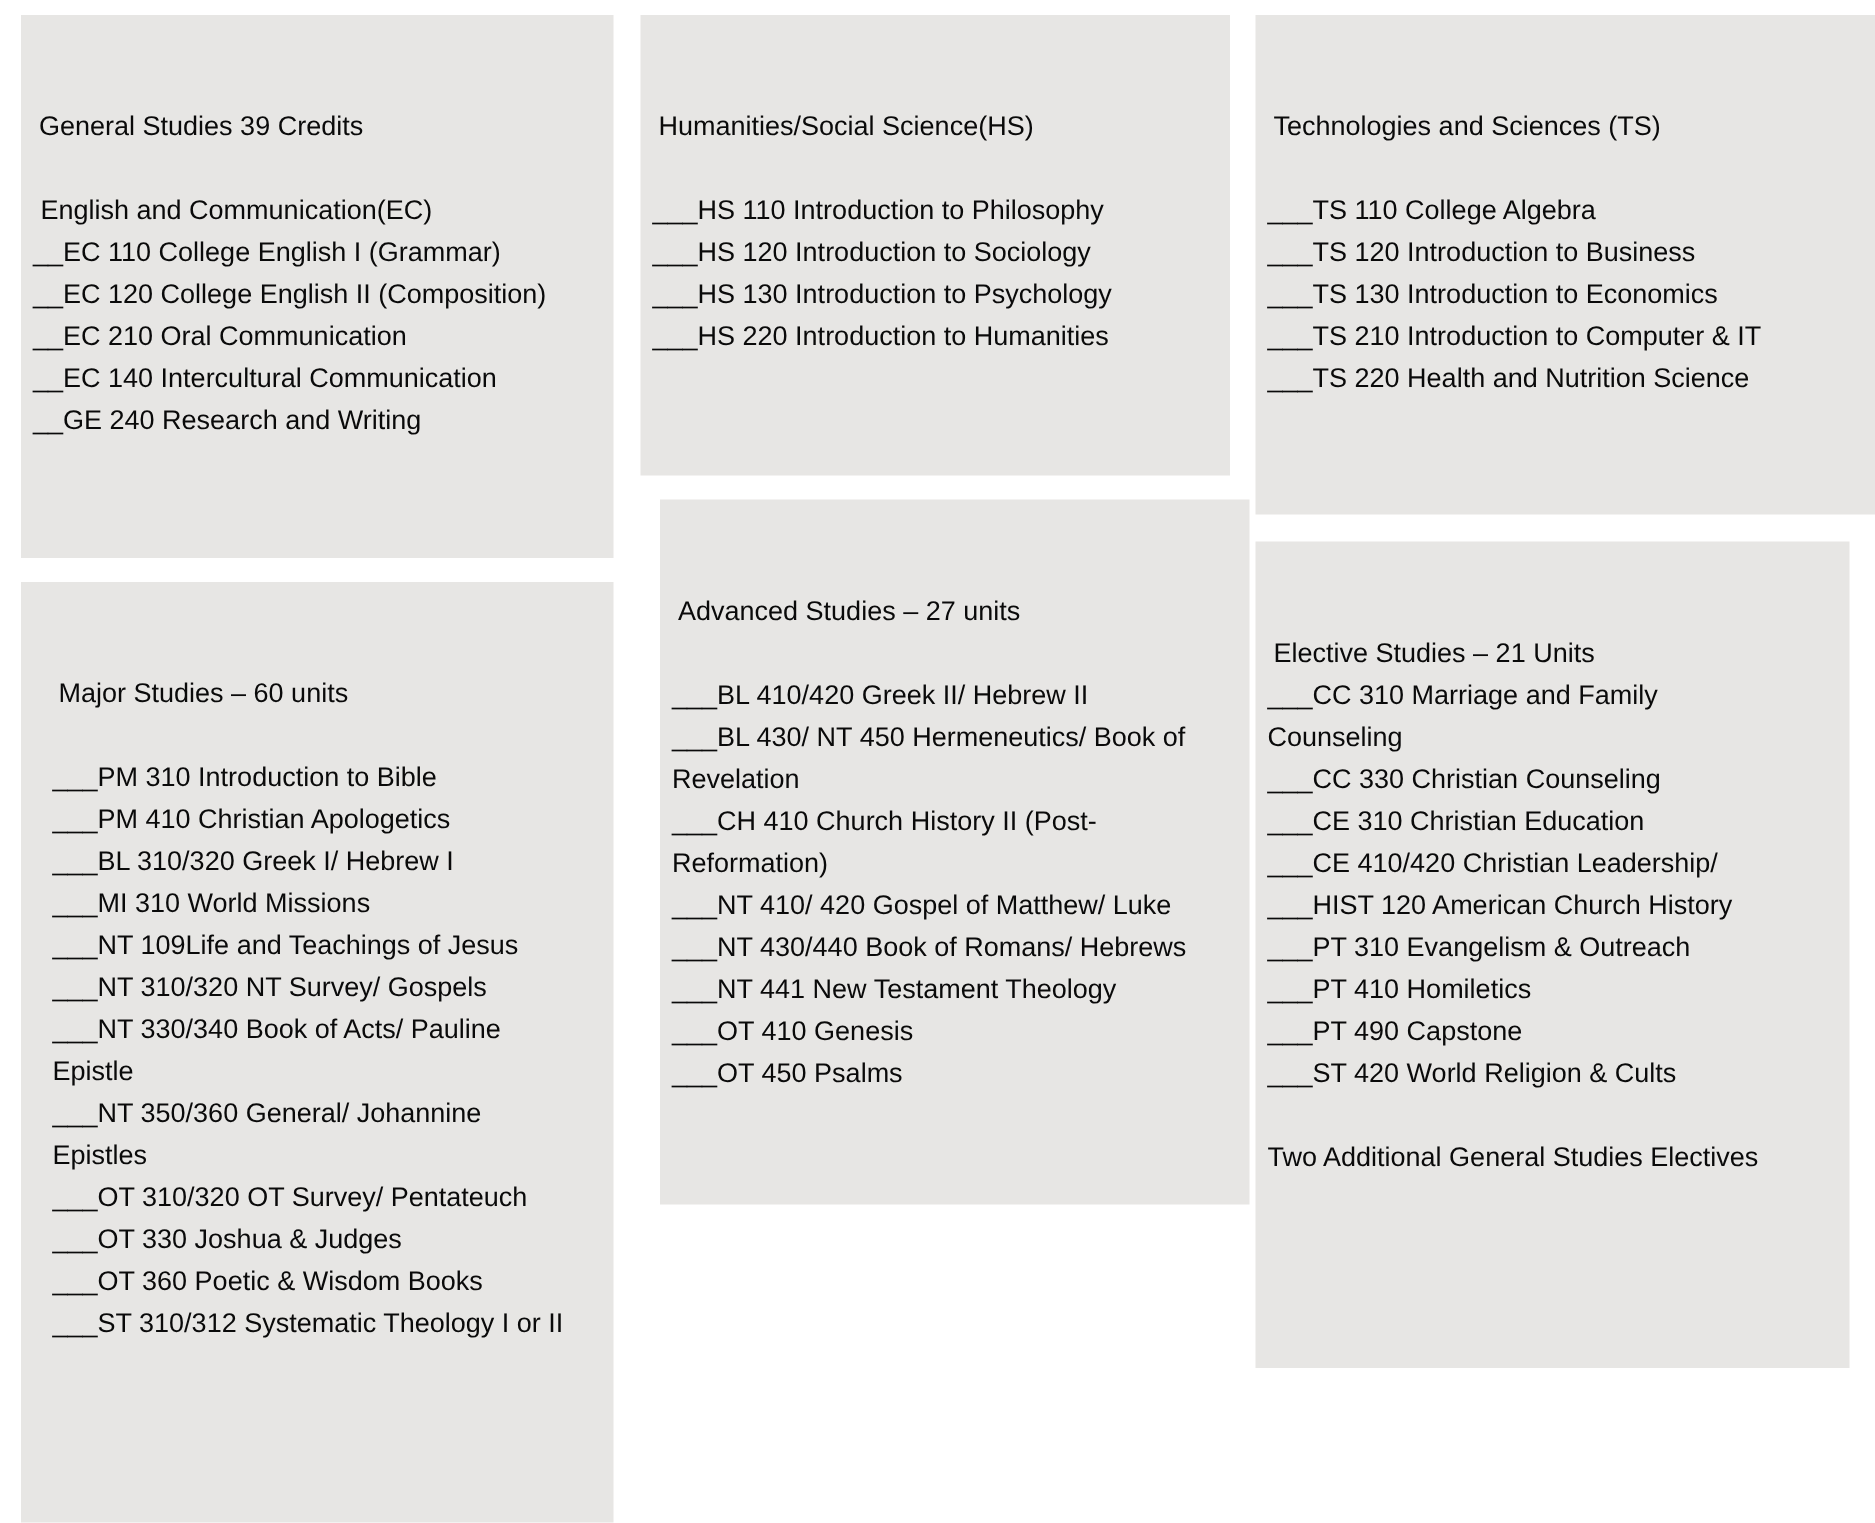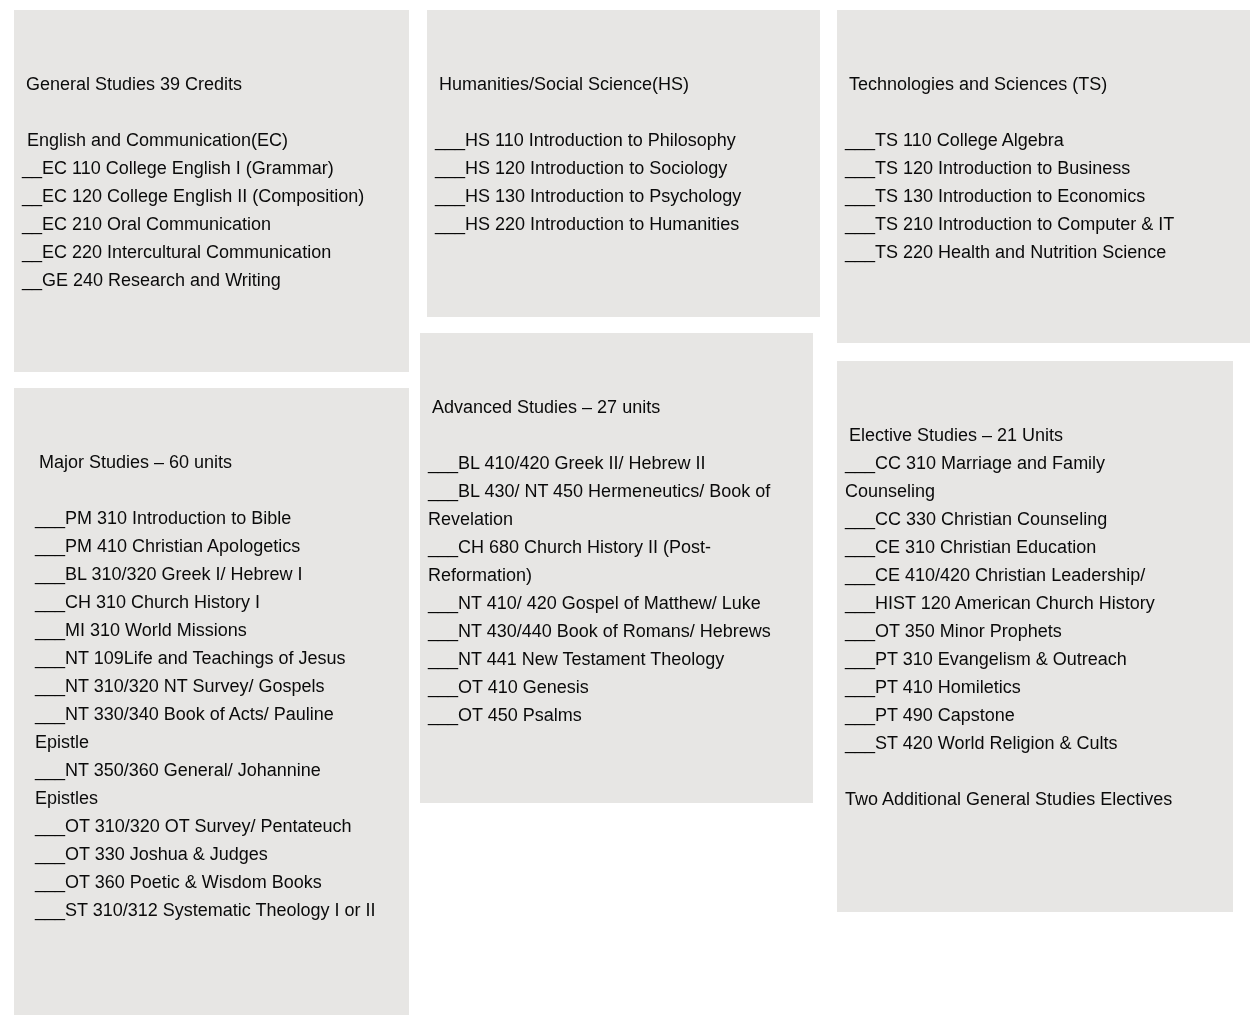--- a/index.html
+++ b/index.html
@@ -31,50 +31,49 @@
     white-space: pre;
     min-height: 28px;
   }
   .title {
     padding-left: 4px;
   }
   
   #card-general    { left: 14px;  top: 10px;  width: 395px; height: 362px; }
   #card-major      { left: 14px;  top: 388px; width: 395px; height: 779px; padding-left: 21px; }
   #card-humanities { left: 427px; top: 10px;  width: 393px; height: 307px; }
-  #card-advanced   { left: 420px; top: 333px; width: 393px; height: 470px; }
+  #card-advanced   { left: 440px; top: 333px; width: 393px; height: 470px; }
   #card-tech       { left: 837px; top: 10px;  width: 460px; height: 333px; }
   #card-elective   { left: 837px; top: 361px; width: 396px; height: 551px; }
 </style>
 </head>
 <body style="background: rgb(255, 255, 255); color: rgb(10, 10, 10);">
 
 <main class="sheet">
 
   <section class="card" id="card-general">
     <div class="line title">General Studies 39 Credits</div>
     <div>
         <div class="line"></div>
         <div class="line"> English and Communication(EC)</div>
         <div class="line">__EC 110 College English I (Grammar)</div>
         <div class="line">__EC 120 College English II (Composition)</div>
         <div class="line">__EC 210 Oral Communication</div>
-        <div class="line">__EC 220 Intercultural Communication</div>
+        <div class="line">__EC 140 Intercultural Communication</div>
         <div class="line">__GE 240 Research and Writing</div>
       </div>
   </section>
 
   <section class="card" id="card-major">
     <div class="line title">Major Studies – 60 units</div>
     <div>
         <div class="line"></div>
         <div class="line">___PM 310 Introduction to Bible</div>
         <div class="line">___PM 410 Christian Apologetics</div>
         <div class="line">___BL 310/320 Greek I/ Hebrew I</div>
-        <div class="line">___CH 310 Church History I</div>
         <div class="line">___MI 310 World Missions</div>
         <div class="line">___NT 109Life and Teachings of Jesus</div>
         <div class="line">___NT 310/320 NT Survey/ Gospels</div>
         <div class="line">___NT 330/340 Book of Acts/ Pauline</div>
         <div class="line">Epistle</div>
         <div class="line">___NT 350/360 General/ Johannine</div>
         <div class="line">Epistles</div>
         <div class="line">___OT 310/320 OT Survey/ Pentateuch</div>
         <div class="line">___OT 330 Joshua &amp; Judges</div>
         <div class="line">___OT 360 Poetic &amp; Wisdom Books</div>
@@ -93,21 +92,21 @@
       </div>
   </section>
 
   <section class="card" id="card-advanced">
     <div class="line title">Advanced Studies – 27 units</div>
     <div>
         <div class="line"></div>
         <div class="line">___BL 410/420 Greek II/ Hebrew II</div>
         <div class="line">___BL 430/ NT 450 Hermeneutics/ Book of</div>
         <div class="line">Revelation</div>
-        <div class="line">___CH 680 Church History II (Post-</div>
+        <div class="line">___CH 410 Church History II (Post-</div>
         <div class="line">Reformation)</div>
         <div class="line">___NT 410/ 420 Gospel of Matthew/ Luke</div>
         <div class="line">___NT 430/440 Book of Romans/ Hebrews</div>
         <div class="line">___NT 441 New Testament Theology</div>
         <div class="line">___OT 410 Genesis</div>
         <div class="line">___OT 450 Psalms</div>
       </div>
   </section>
 
   <section class="card" id="card-tech">
@@ -124,21 +123,20 @@
 
   <section class="card" id="card-elective">
     <div class="line title">Elective Studies – 21 Units</div>
     <div>
         <div class="line">___CC 310 Marriage and Family</div>
         <div class="line">Counseling</div>
         <div class="line">___CC 330 Christian Counseling</div>
         <div class="line">___CE 310 Christian Education</div>
         <div class="line">___CE 410/420 Christian Leadership/</div>
         <div class="line">___HIST 120 American Church History</div>
-        <div class="line">___OT 350 Minor Prophets</div>
         <div class="line">___PT 310 Evangelism &amp; Outreach</div>
         <div class="line">___PT 410 Homiletics</div>
         <div class="line">___PT 490 Capstone</div>
         <div class="line">___ST 420 World Religion &amp; Cults</div>
         <div class="line"></div>
         <div class="line">Two Additional General Studies Electives</div>
       </div>
   </section>
 
 </main>

